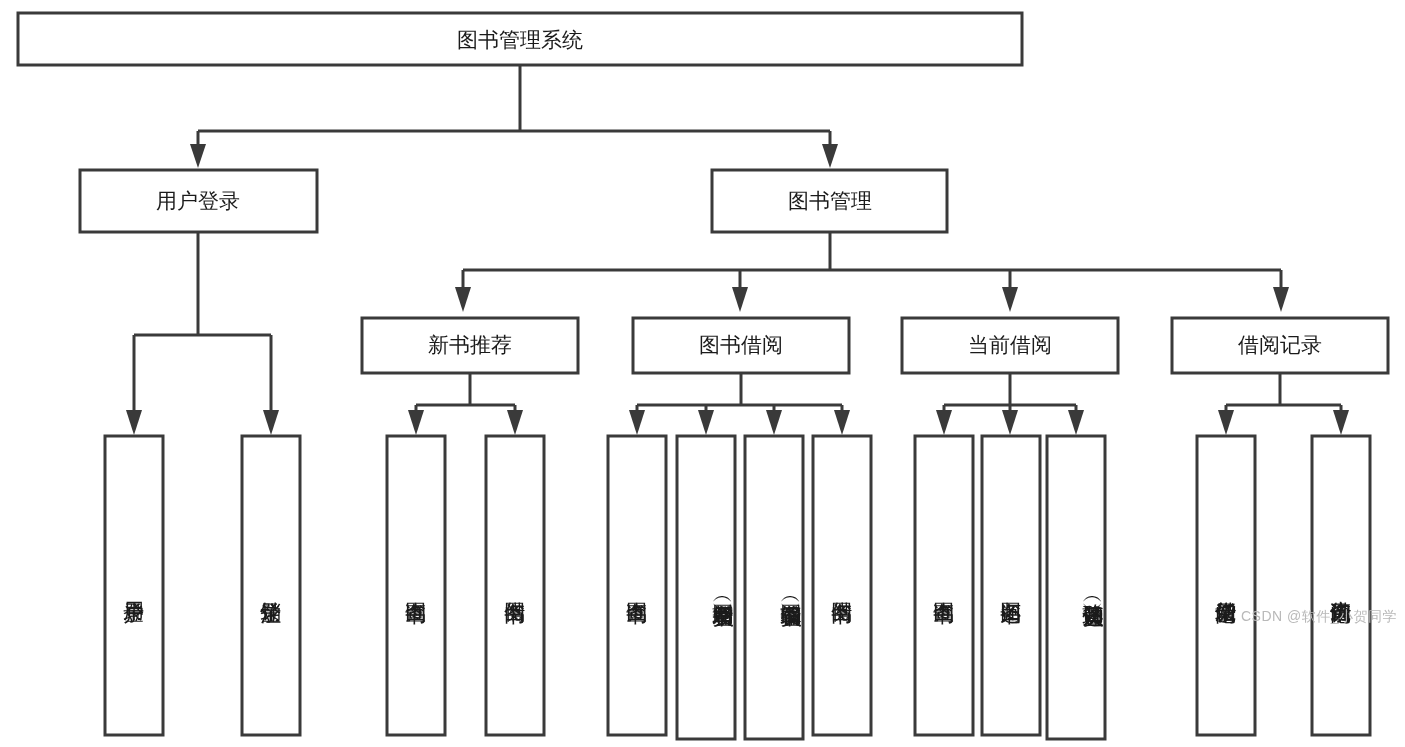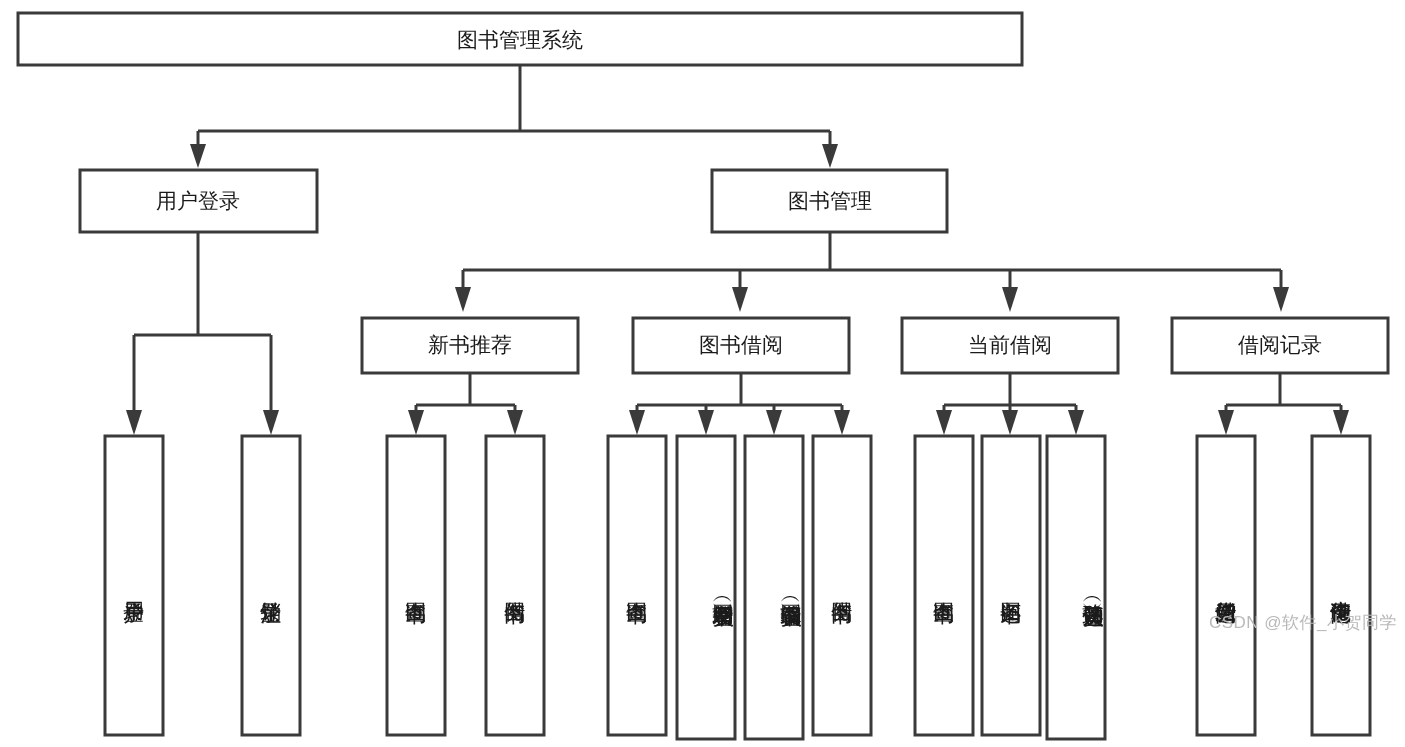--- a/index.html
+++ b/index.html
@@ -30,22 +30,22 @@
     font-size:21px;
     line-height:1.12;
     color:#1b1b1b;
     letter-spacing:0.5px;
     white-space:nowrap;
     pointer-events:none;
   }
   #watermark{
     position:absolute;
     right:8px;
-    bottom:12px;
-    font-size:17px;
+    bottom:20px;
+    font-size:14px;
     color:#b9b9b9;
     font-family:"Liberation Sans","DejaVu Sans",sans-serif;
     letter-spacing:0.5px;
     white-space:nowrap;
   }
 </style>
 </head>
 <body>
 
 <div id="diagram-root">

